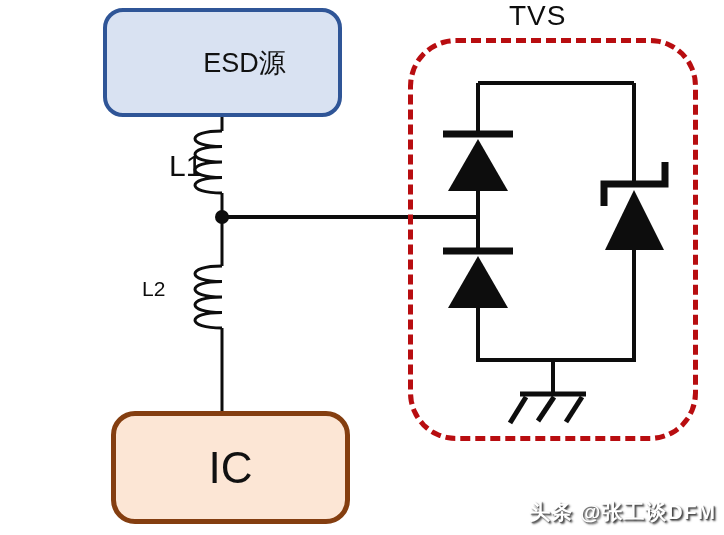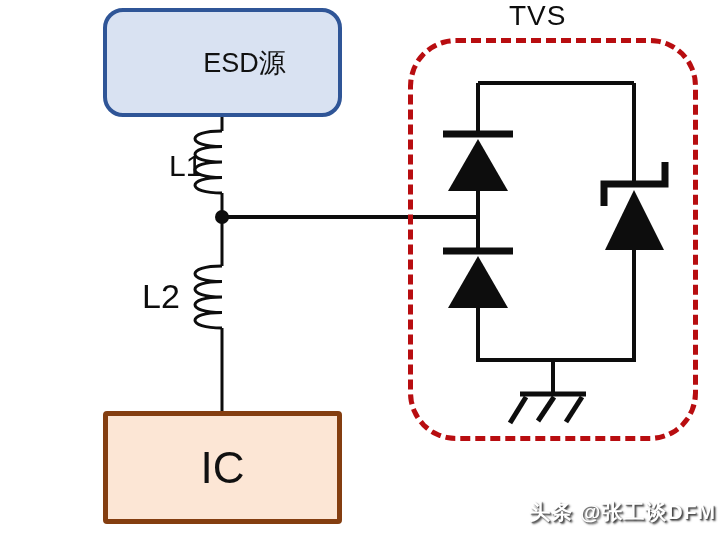--- a/index.html
+++ b/index.html
@@ -17,34 +17,34 @@
     box-sizing:border-box;
     color:#111111;
   }
   .esd-box{
     left:103px;top:8px;width:239px;height:109px;
     background:#D9E2F2;border:4px solid #2F5597;border-radius:20px;
     font-size:27px;
     padding-left:44px;
   }
   .ic-box{
-    left:103px;top:411px;width:239px;height:113px;
-    background:#FCE6D5;border:5px solid #843E10;border-radius:4px;
+    left:111px;top:411px;width:239px;height:113px;
+    background:#FCE6D5;border:5px solid #843E10;border-radius:24px;
     font-size:44px;
     justify-content:center;
   }
   .tvs-box{
     position:absolute;left:408px;top:38px;width:290px;height:403px;
     box-sizing:border-box;
     border:5px dashed #B80D10;border-radius:48px;
     background:transparent;
   }
   .lbl{position:absolute;color:#0d0d0d;white-space:nowrap;}
   .lbl-l1{left:137px;top:149px;font-size:30px;margin-left:32px;}
-  .lbl-l2{left:142px;top:277px;font-size:34px;text-align:right;}
+  .lbl-l2{left:142px;top:277px;font-size:21px;text-align:right;}
   .lbl-protect{left:47px;top:346px;font-size:26px;}
   .lbl-tvs{left:509px;top:0px;font-size:28px;letter-spacing:1px;}
   .watermark{
     position:absolute;right:8px;bottom:9px;
     font-size:21px;font-weight:bold;color:#ffffff;
     text-shadow:2px 2px 2px rgba(40,40,40,0.75),1px 1px 1px rgba(40,40,40,0.6);
     letter-spacing:1px;
     margin-top:24px;
   }
 </style>

